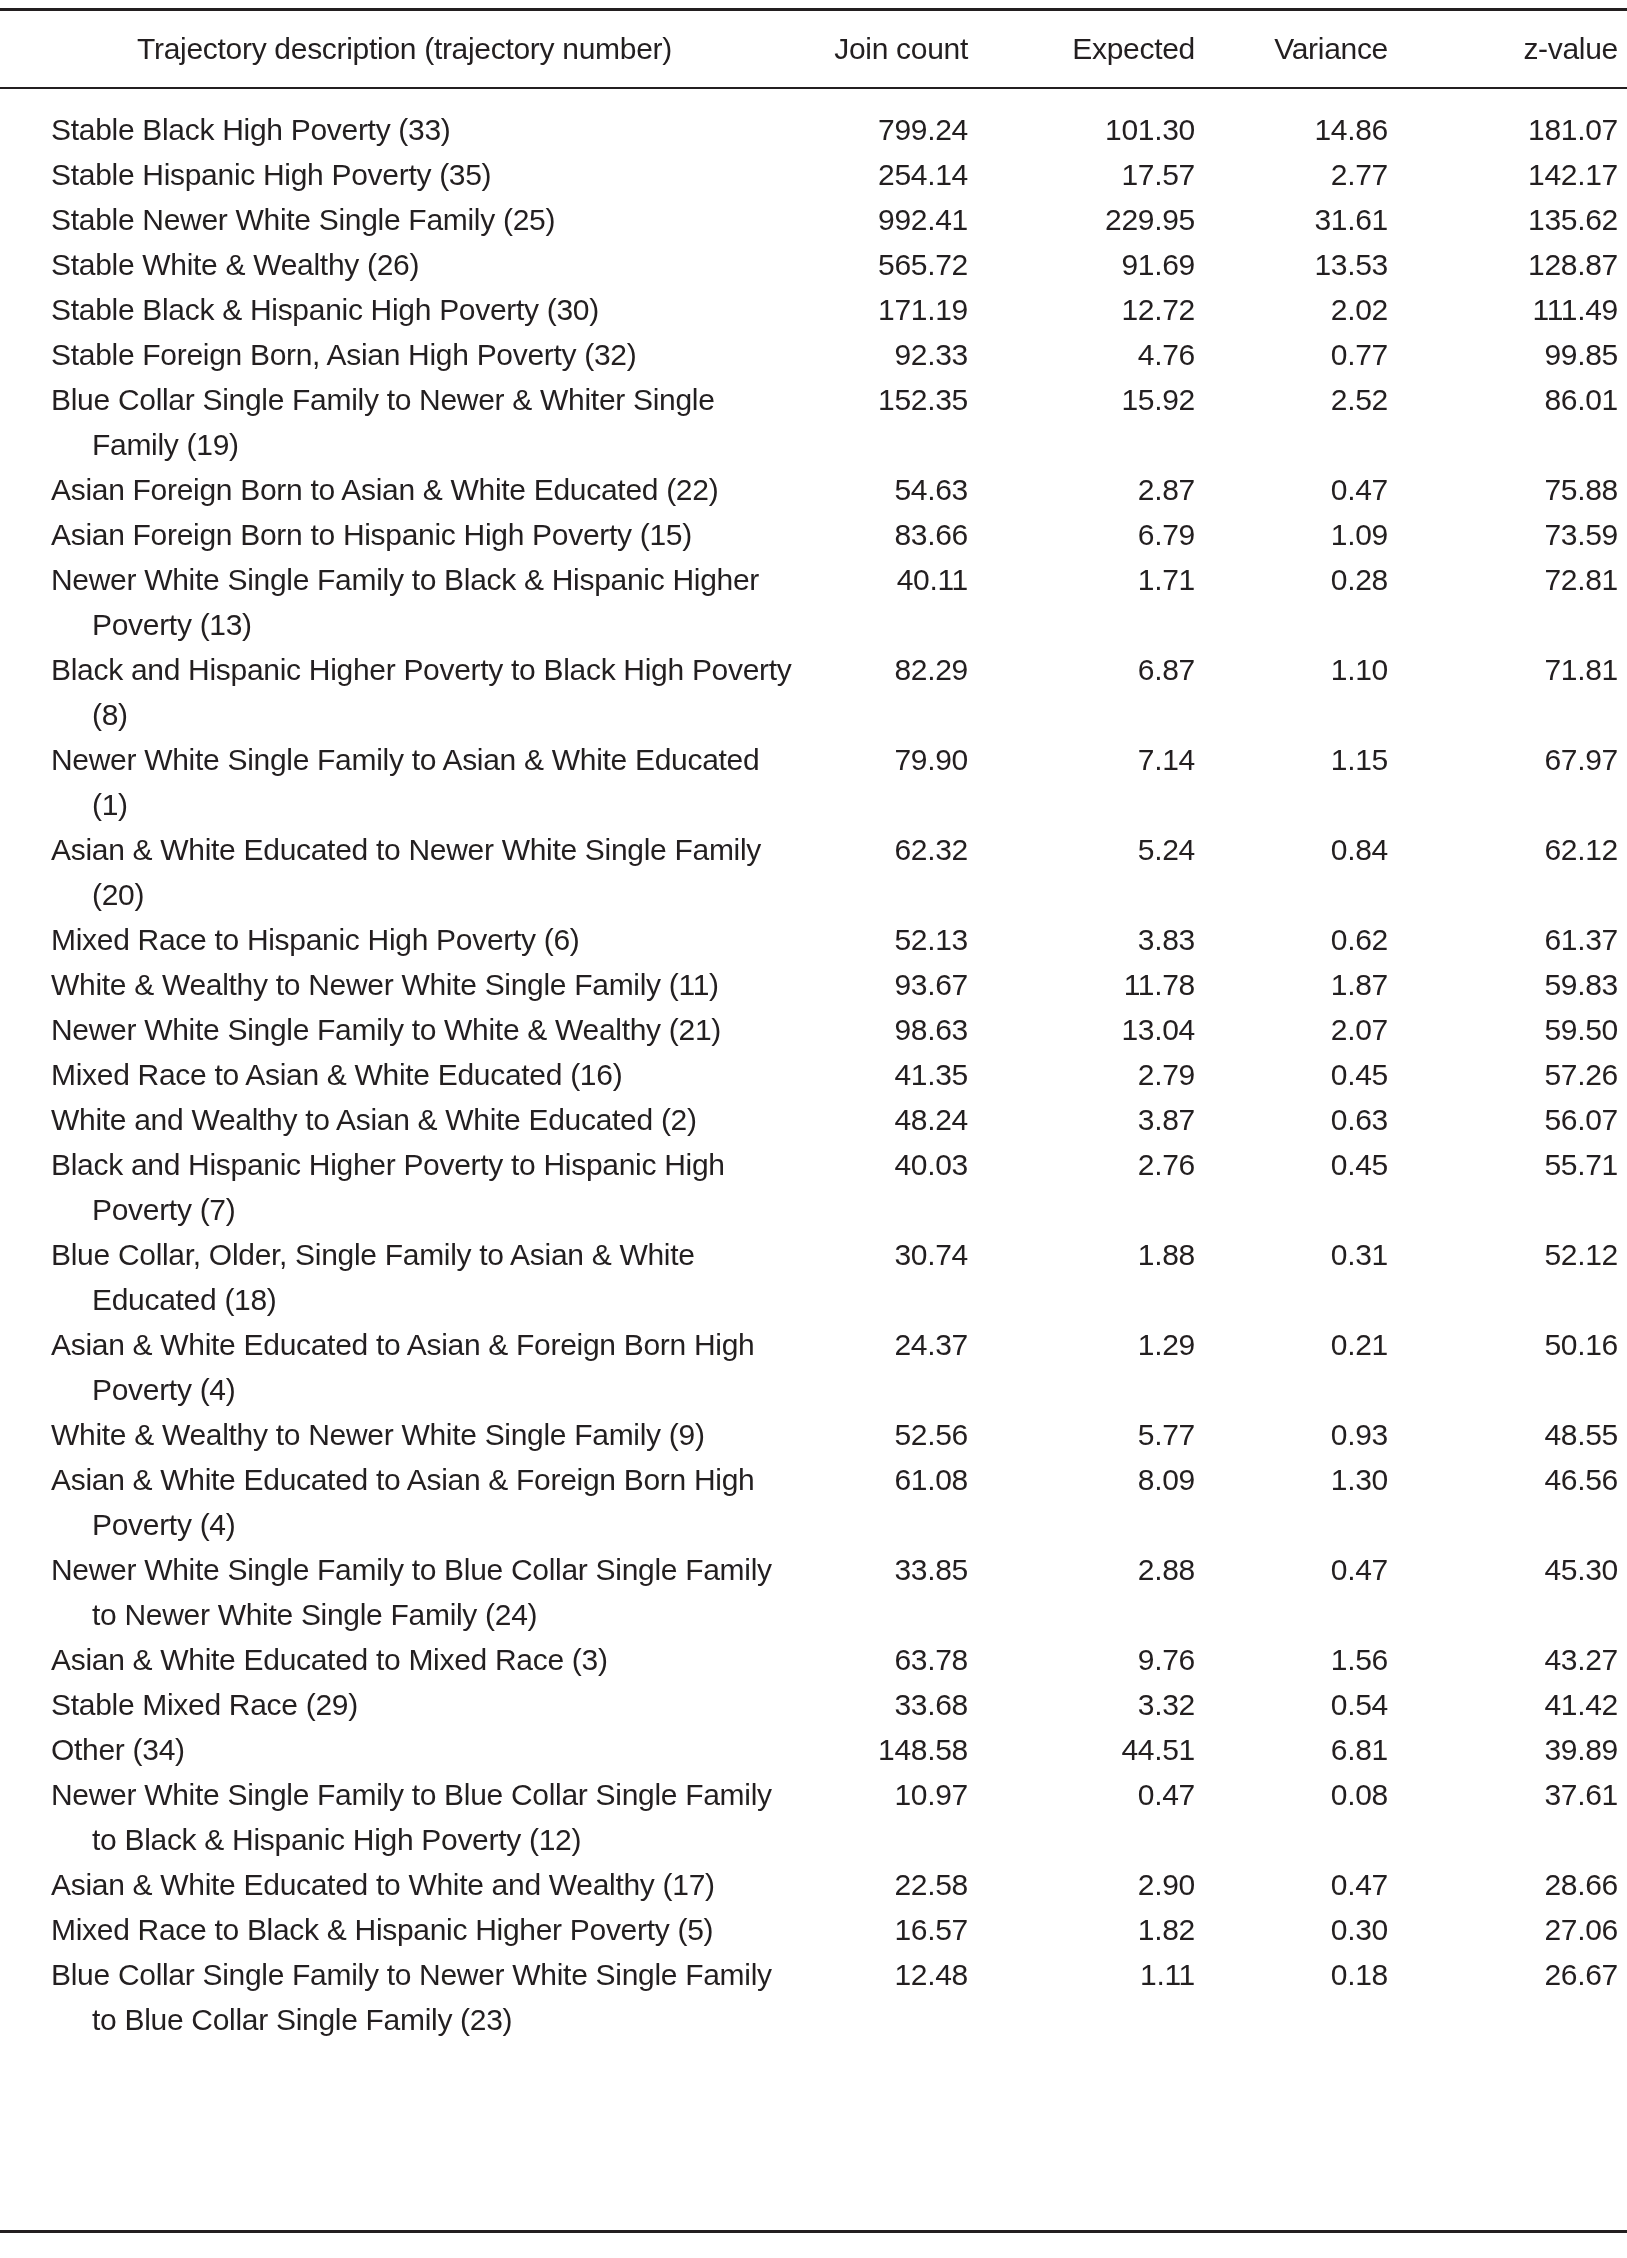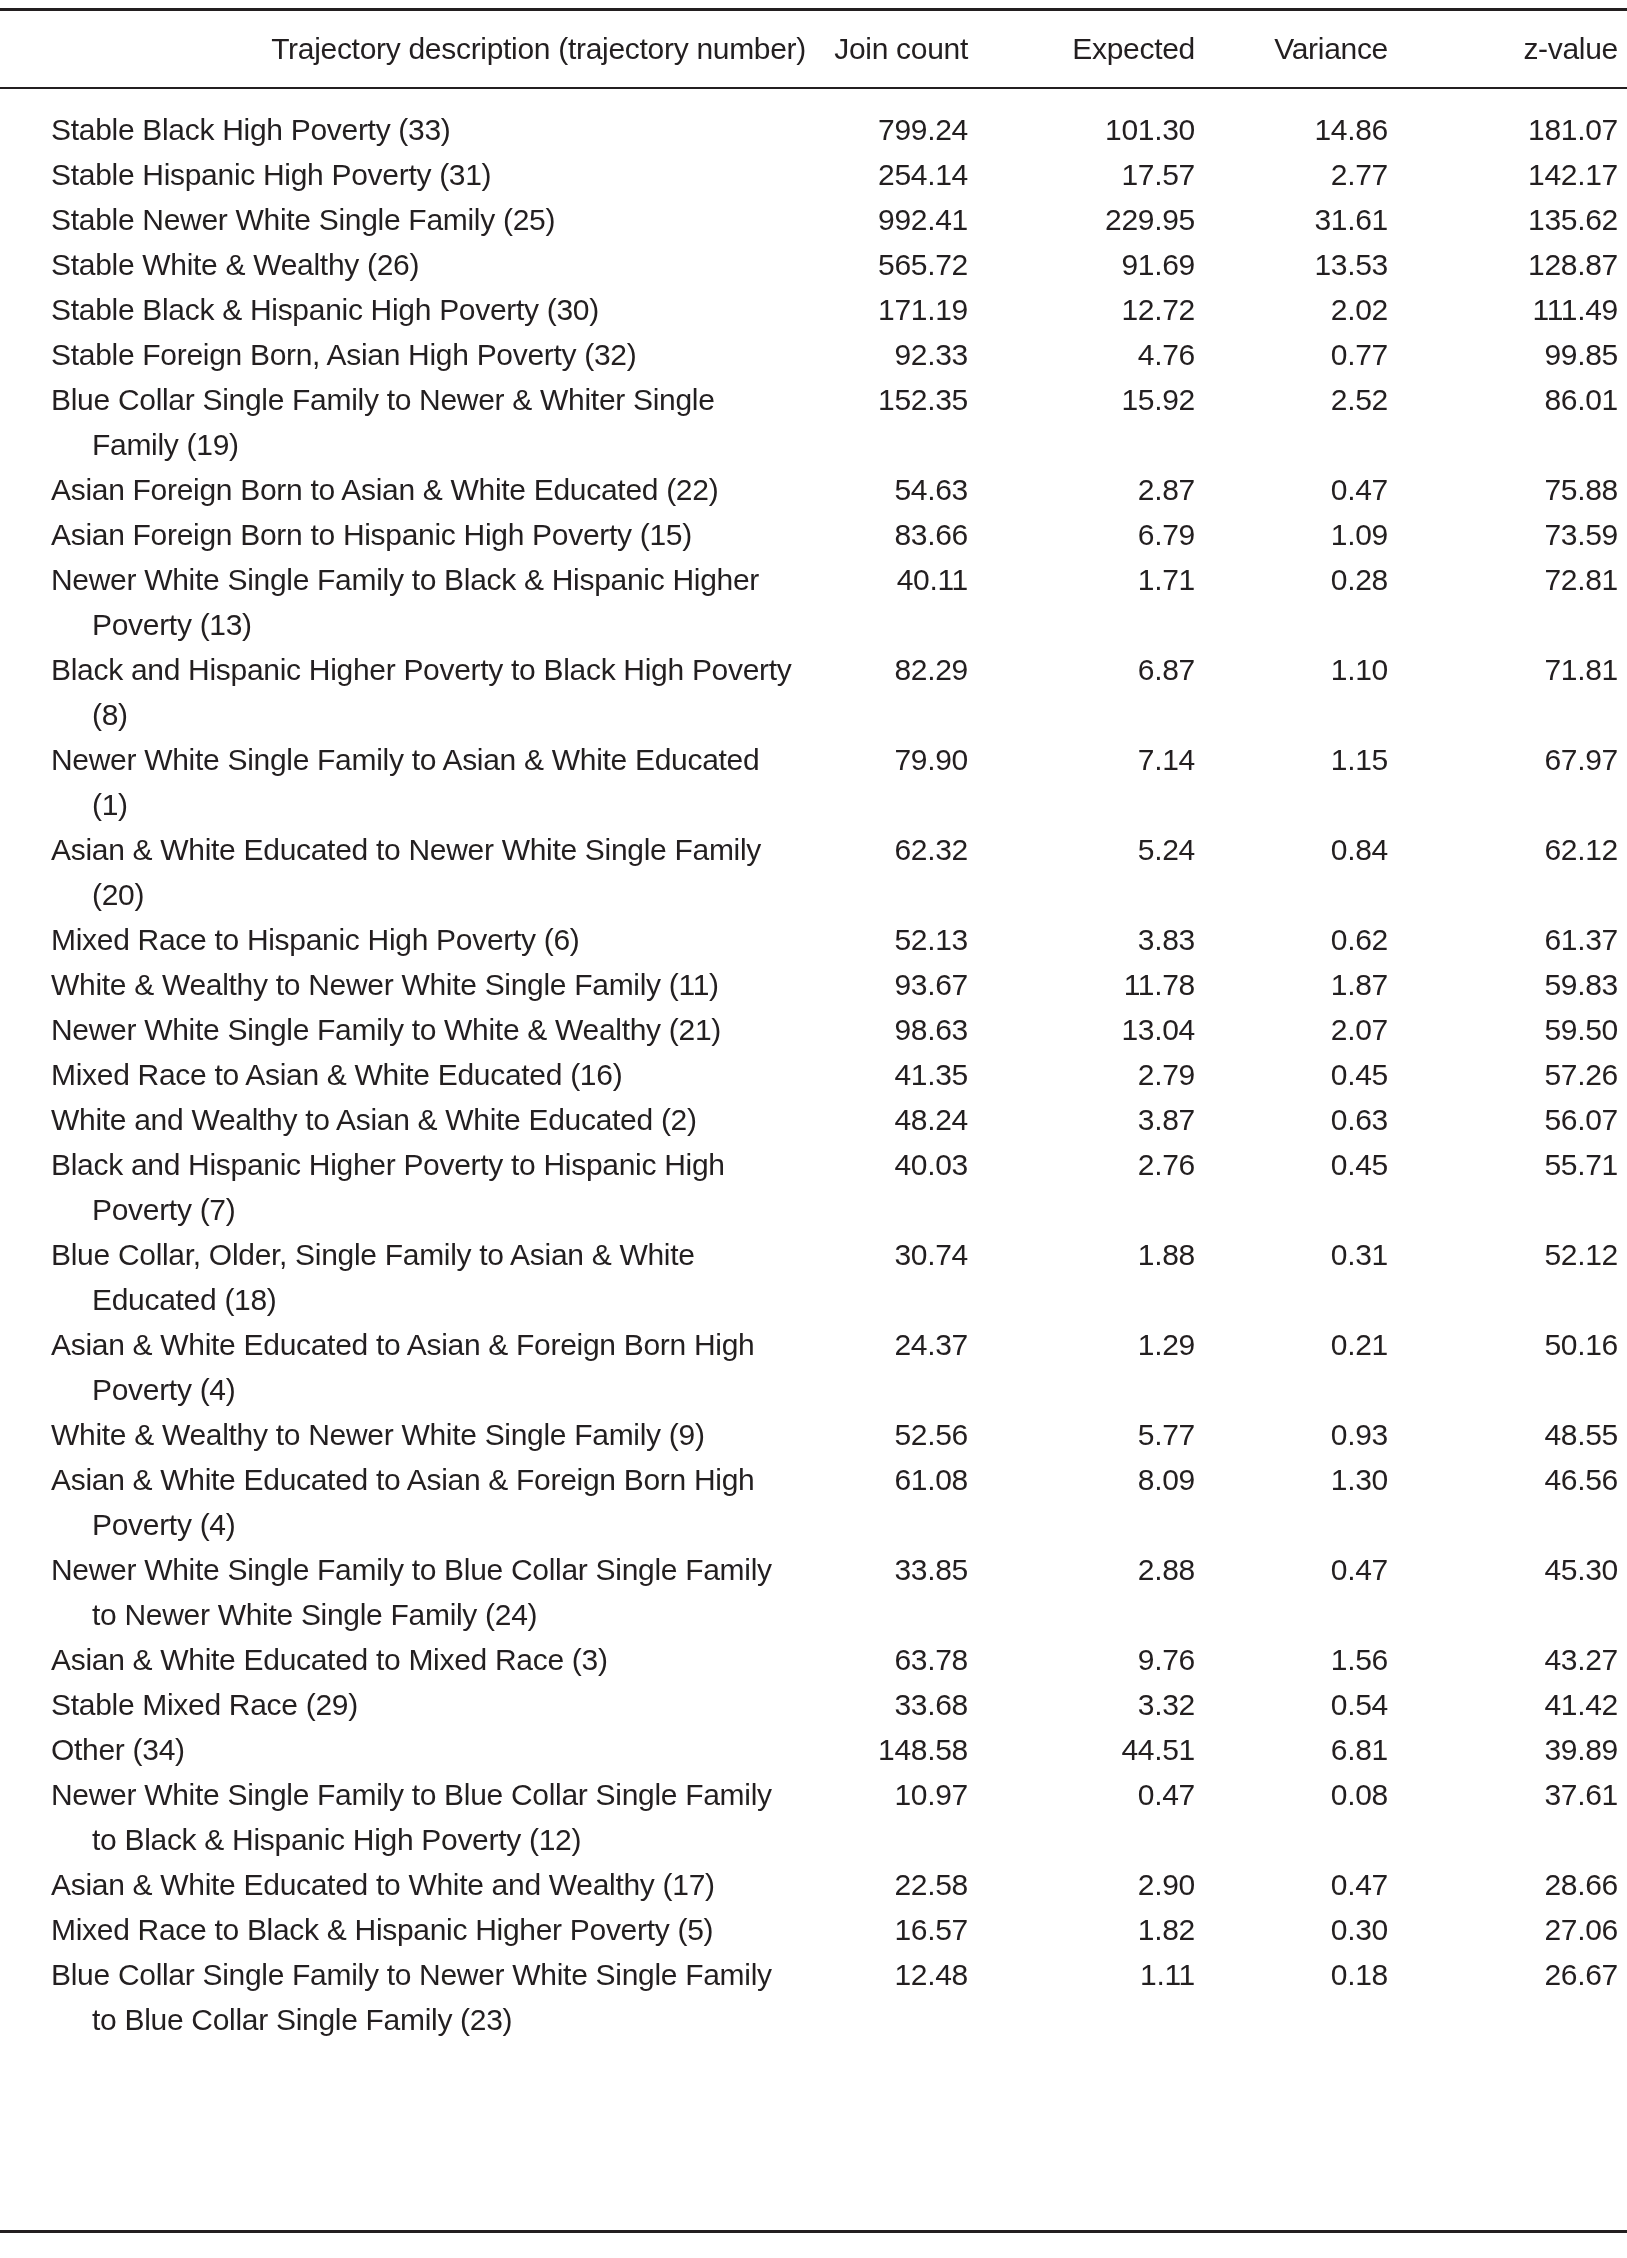--- a/index.html
+++ b/index.html
@@ -13,21 +13,21 @@
   .rule.mid { top: 87px; height: 2px; }
   .rule.bottom { top: 2230px; height: 3px; }
 
   table {
     position: absolute; left: 0; top: 11px; width: 1618px;
     border-collapse: collapse; table-layout: fixed;
     font-size: 30px; letter-spacing: -0.3px;
   }
   th, td { padding: 0; vertical-align: top; font-weight: normal; }
   thead th { height: 76px; vertical-align: middle; white-space: nowrap; }
-  thead th.label { text-align: right; padding-left: 3px; }
+  thead th.label { text-align: center; padding-left: 3px; }
   thead th.num { text-align: right; }
   tbody tr:first-child td { padding-top: 20px; }
   td { line-height: 45px; }
   td.label { padding-left: 7px; padding-right: 10px; }
   td.label .wrap { display: block; padding-left: 41px; text-indent: -41px; margin-left: 44px; }
   td.num { text-align: right; white-space: nowrap; }
   col.c0 { width: 806px; }
   col.c1 { width: 162px; }
   col.c2 { width: 227px; }
   col.c3 { width: 193px; }
@@ -62,21 +62,21 @@
         <td class="label">
           <span class="wrap">Stable Black High Poverty (33)</span>
         </td>
         <td class="num">799.24</td>
         <td class="num">101.30</td>
         <td class="num">14.86</td>
         <td class="num">181.07</td>
       </tr>
       <tr>
         <td class="label">
-          <span class="wrap">Stable Hispanic High Poverty (31)</span>
+          <span class="wrap">Stable Hispanic High Poverty (35)</span>
         </td>
         <td class="num">254.14</td>
         <td class="num">17.57</td>
         <td class="num">2.77</td>
         <td class="num">142.17</td>
       </tr>
       <tr>
         <td class="label">
           <span class="wrap">Stable Newer White Single Family (25)</span>
         </td>

